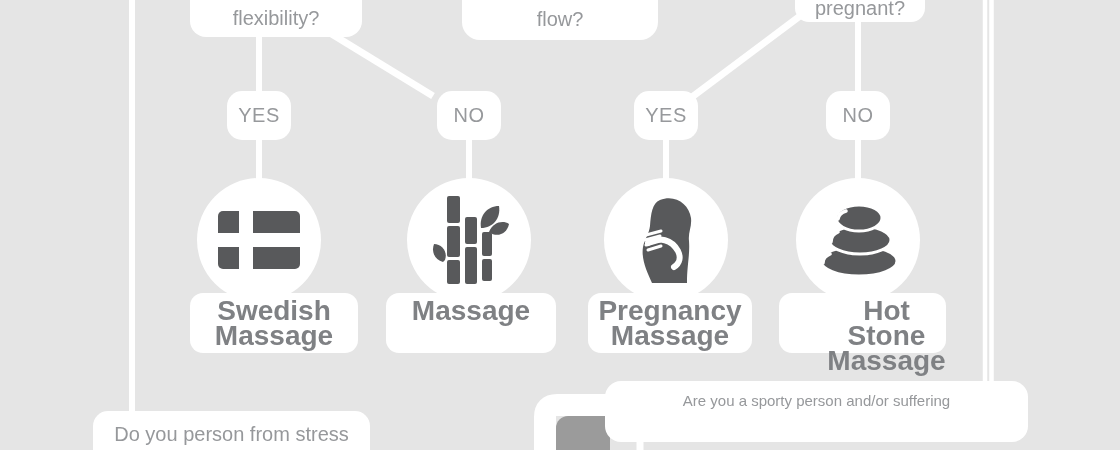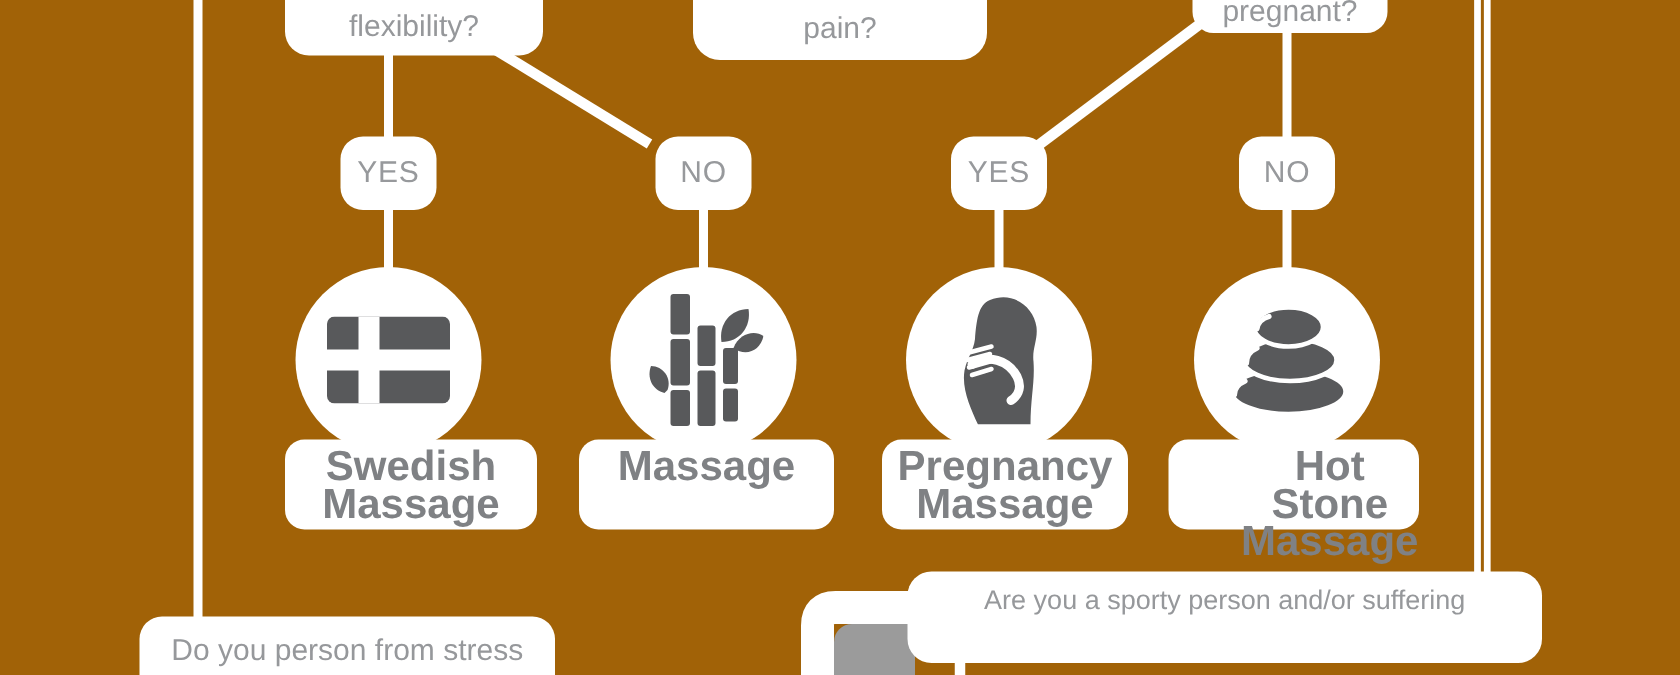--- a/index.html
+++ b/index.html
@@ -1,19 +1,19 @@
 <!DOCTYPE html>
 <html><head>
 <meta charset="utf-8">
 <style>
   html,body{margin:0;padding:0;}
   .stage{
     position:relative;
     width:1120px;height:450px;
-    background:#a16207;
+    background:#e5e5e5;
     overflow:hidden;
     font-family:"Liberation Sans", sans-serif;
   }
   .connectors{position:absolute;left:0;top:0;z-index:1;}
   .wbox{
     position:absolute;
     background:#ffffff;
     z-index:2;
     box-sizing:border-box;
   }
@@ -34,21 +34,21 @@
     display:flex;align-items:center;justify-content:center;
   }
   .mlabel{
     top:293px;height:60px;
     border-radius:13px;
     text-align:center;
     font-size:28px;font-weight:600;color:#7f8184;
     line-height:25px;padding-top:5px;
   }
   .bq{
-    font-size:18px;color:#96989b;text-align:center;
+    font-size:15px;color:#96989b;text-align:center;
   }
   .elbow-corner{
     position:absolute;
     background:#9b9b9b;
     z-index:2;
   }
 </style>
 </head>
 <body>
 
@@ -78,21 +78,21 @@
 
     <line x1="640" y1="440" x2="640" y2="450" stroke="#ffffff" stroke-width="7"></line>
   </svg>
 
   <div class="elbow-corner" style="left:556px;top:416px;width:54px;height:36px;border-top-left-radius:12px;"></div>
 
   <div class="wbox qbox" style="left:190px;top:-58px;width:172px;height:95px;padding-bottom:7px;">
     <span>flexibility?</span>
   </div>
   <div class="wbox qbox" style="left:462px;top:-54px;width:196px;height:94px;padding-bottom:9px;border-radius:18px;">
-    <span>pain?</span>
+    <span>flow?</span>
   </div>
   <div class="wbox qbox" style="left:795px;top:-60px;width:130px;height:82px;padding-bottom:2px;border-radius:14px;">
     <span>pregnant?</span>
   </div>
 
   <div class="wbox badge" style="left:227px;">
     <span>YES</span>
   </div>
   <div class="wbox badge" style="left:437px;">
     <span>NO</span>

